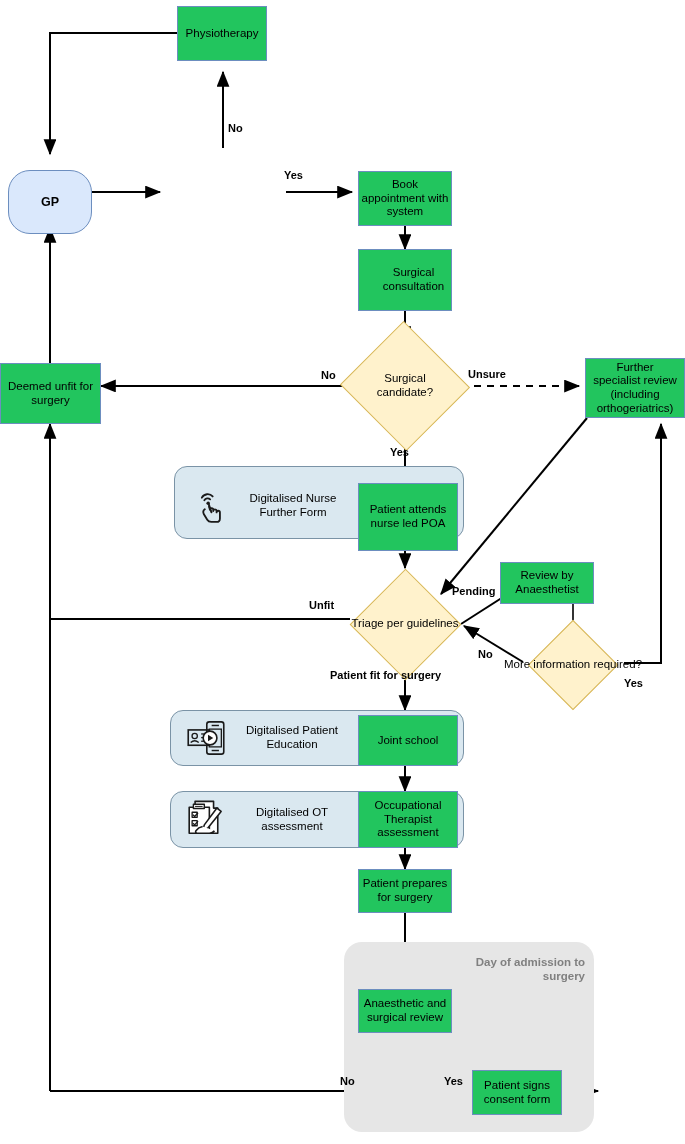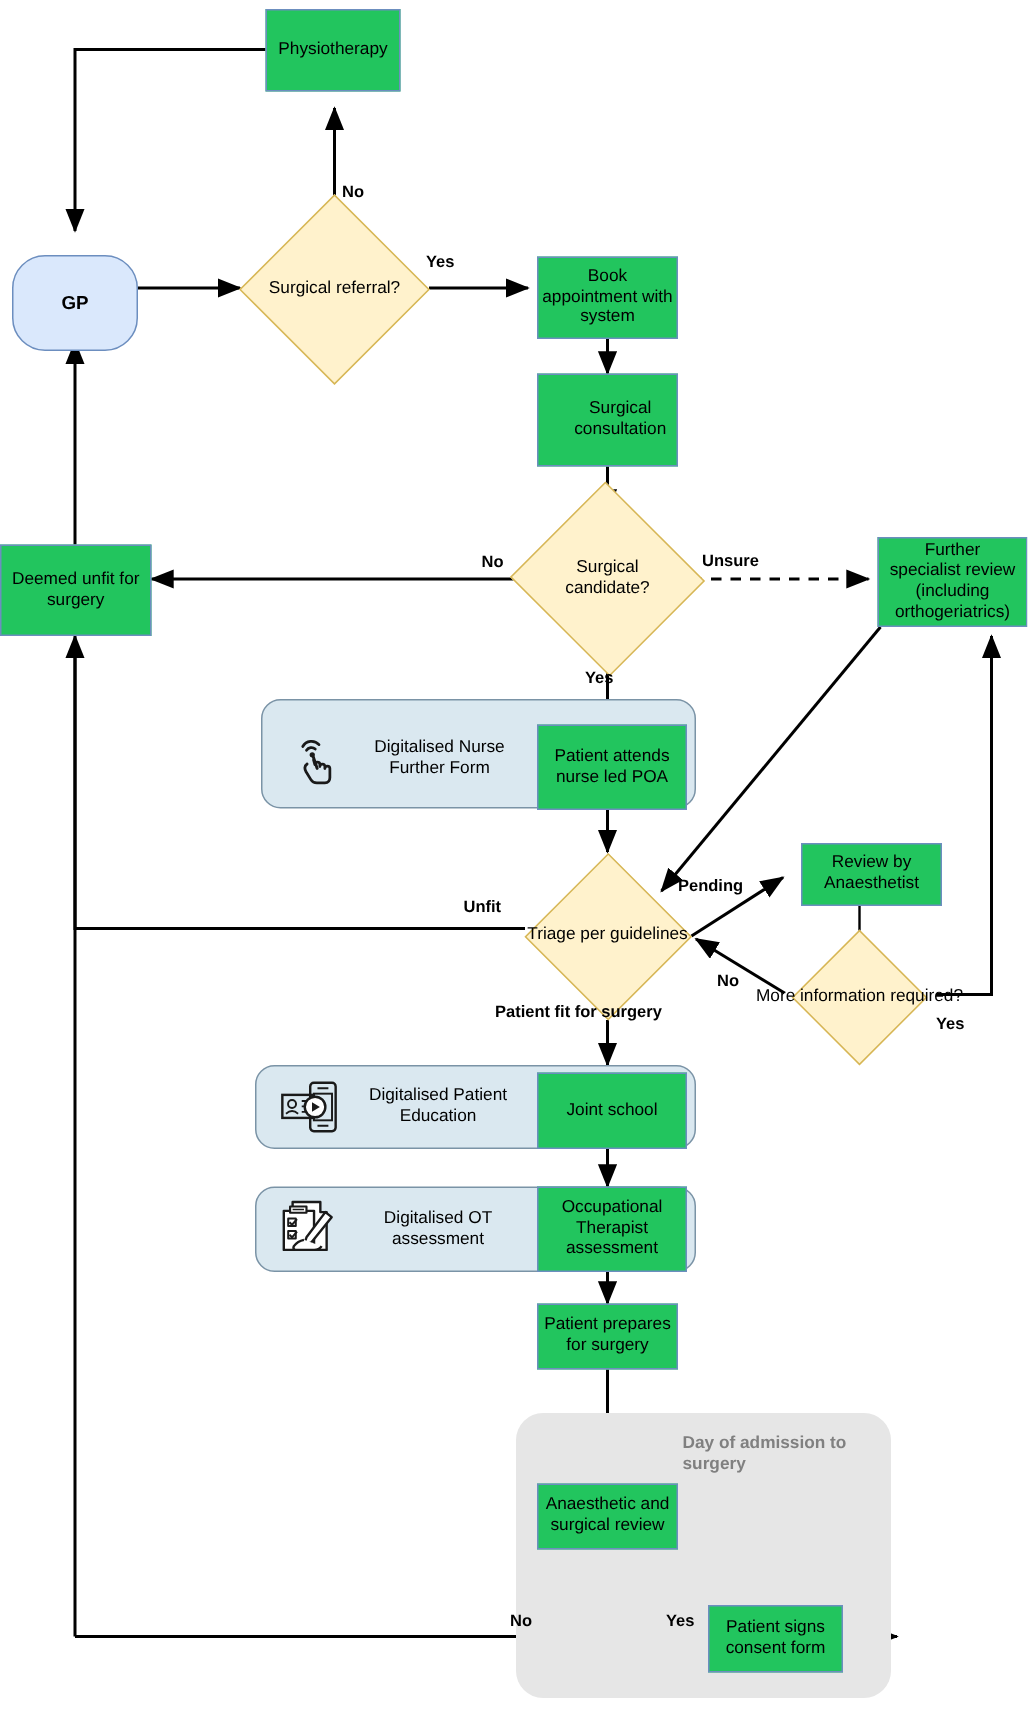--- a/index.html
+++ b/index.html
@@ -22,21 +22,21 @@
         white-space:nowrap;font-size:11.5px;text-align:center;color:#000;line-height:1.2;}
 
   .group{position:absolute;background:#dae8f0;border:1.4px solid #7a93a6;
          border-radius:13px;box-sizing:border-box;}
   .group-label{position:absolute;font-size:11.5px;text-align:center;color:#000;
          line-height:1.2;display:flex;align-items:center;justify-content:center;}
   .icon-slot{position:absolute;display:flex;align-items:center;justify-content:center;}
 
   .admission{position:absolute;background:#e6e6e6;border-radius:18px;}
   .admission-label{position:absolute;color:#808080;font-weight:bold;font-size:11.5px;
-        text-align:left;line-height:1.25;}
+        text-align:right;line-height:1.25;}
 
   .elabel{position:absolute;font-weight:bold;font-size:11px;color:#000;
         white-space:nowrap;line-height:1.2;text-align:center;}
 </style>
 </head>
 <body>
 
 <div id="canvas">
 
   <svg id="edges" viewBox="0 0 685 1144" xmlns="http://www.w3.org/2000/svg">
@@ -98,24 +98,20 @@
       <path d="M363,1091 L50,1091 L50,1091"></path>
       <path d="M50,1091 L50,428"></path>
 
     </g>
   </svg>
 
   <div class="node box" style="left:177px;top:6px;width:90px;height:55px;">Physiotherapy</div>
 
   <div class="node term" style="left:8px;top:160px;width:84px;height:64px;">GP</div>
 
-  <div class="diamond-wrap" style="left:178px;top:148px;width:90px;height:90px;">
-    <div class="diamond-shape"></div>
-    <div class="diamond-label">Surgical referral?</div>
-  </div>
 
   <div class="node box" style="left:358px;top:171px;width:94px;height:55px;">Book appointment with system</div>
 
   <div class="node box" style="left:358px;top:249px;width:94px;height:62px;padding-left:17px;">Surgical consultation</div>
 
   <div class="diamond-wrap" style="left:358px;top:341px;width:94px;height:90px;">
     <div class="diamond-shape"></div>
     <div class="diamond-label" style="white-space:normal;width:86px;">Surgical candidate?</div>
   </div>
 
@@ -131,28 +127,28 @@
         <path d="M16 17a4.6 4.6 0 0 1 7 -1"></path>
         <circle cx="20.6" cy="20.6" r="2.1" fill="#1a1a1a" stroke="none"></circle>
         <path d="M21.5 22.5 L24.5 31.5" stroke-width="2.4"></path>
         <path d="M16.5 28 q-3 2 -1 6 l4 6.5 q1.6 2.6 4.8 2.6 h6.4 q4 0 4 -4.2 v-7.2
                  q0 -2 -2 -2 t-2 2 v-1.6 q0 -2 -2 -2 t-2 2 v-1.6 q0 -2 -2 -2 t-2 2
                  l-1 -3.6" stroke-width="2.2" stroke-linejoin="round"></path>
       </g>
     </svg>
   </div>
   <div class="group-label" style="left:232px;top:486px;width:122px;height:40px;">Digitalised Nurse Further Form</div>
-  <div class="node box" style="left:358px;top:483px;width:100px;height:57px;">Patient attends nurse led POA</div>
+  <div class="node box" style="left:358px;top:483px;width:100px;height:68px;">Patient attends nurse led POA</div>
 
   <div class="diamond-wrap" style="left:350px;top:568px;width:110px;height:112px;">
     <div class="diamond-shape" style="width:79px;height:79px;left:15.5px;top:16.5px;"></div>
     <div class="diamond-label">Triage per guidelines</div>
   </div>
 
-  <div class="node box" style="left:534px;top:562px;width:94px;height:42px;">Review by Anaesthetist</div>
+  <div class="node box" style="left:500px;top:562px;width:94px;height:42px;">Review by Anaesthetist</div>
 
   <div class="diamond-wrap" style="left:510px;top:620px;width:126px;height:90px;">
     <div class="diamond-shape" style="width:64px;height:64px;left:31px;top:13px;"></div>
     <div class="diamond-label">More information required?</div>
   </div>
 
   <div class="group" style="left:170px;top:710px;width:294px;height:56px;"></div>
   <div class="icon-slot" style="left:184px;top:718px;width:44px;height:40px;">
     <svg width="42" height="38" viewBox="0 0 52 46" xmlns="http://www.w3.org/2000/svg">
       <g stroke="#1a1a1a" stroke-width="2" fill="none">

